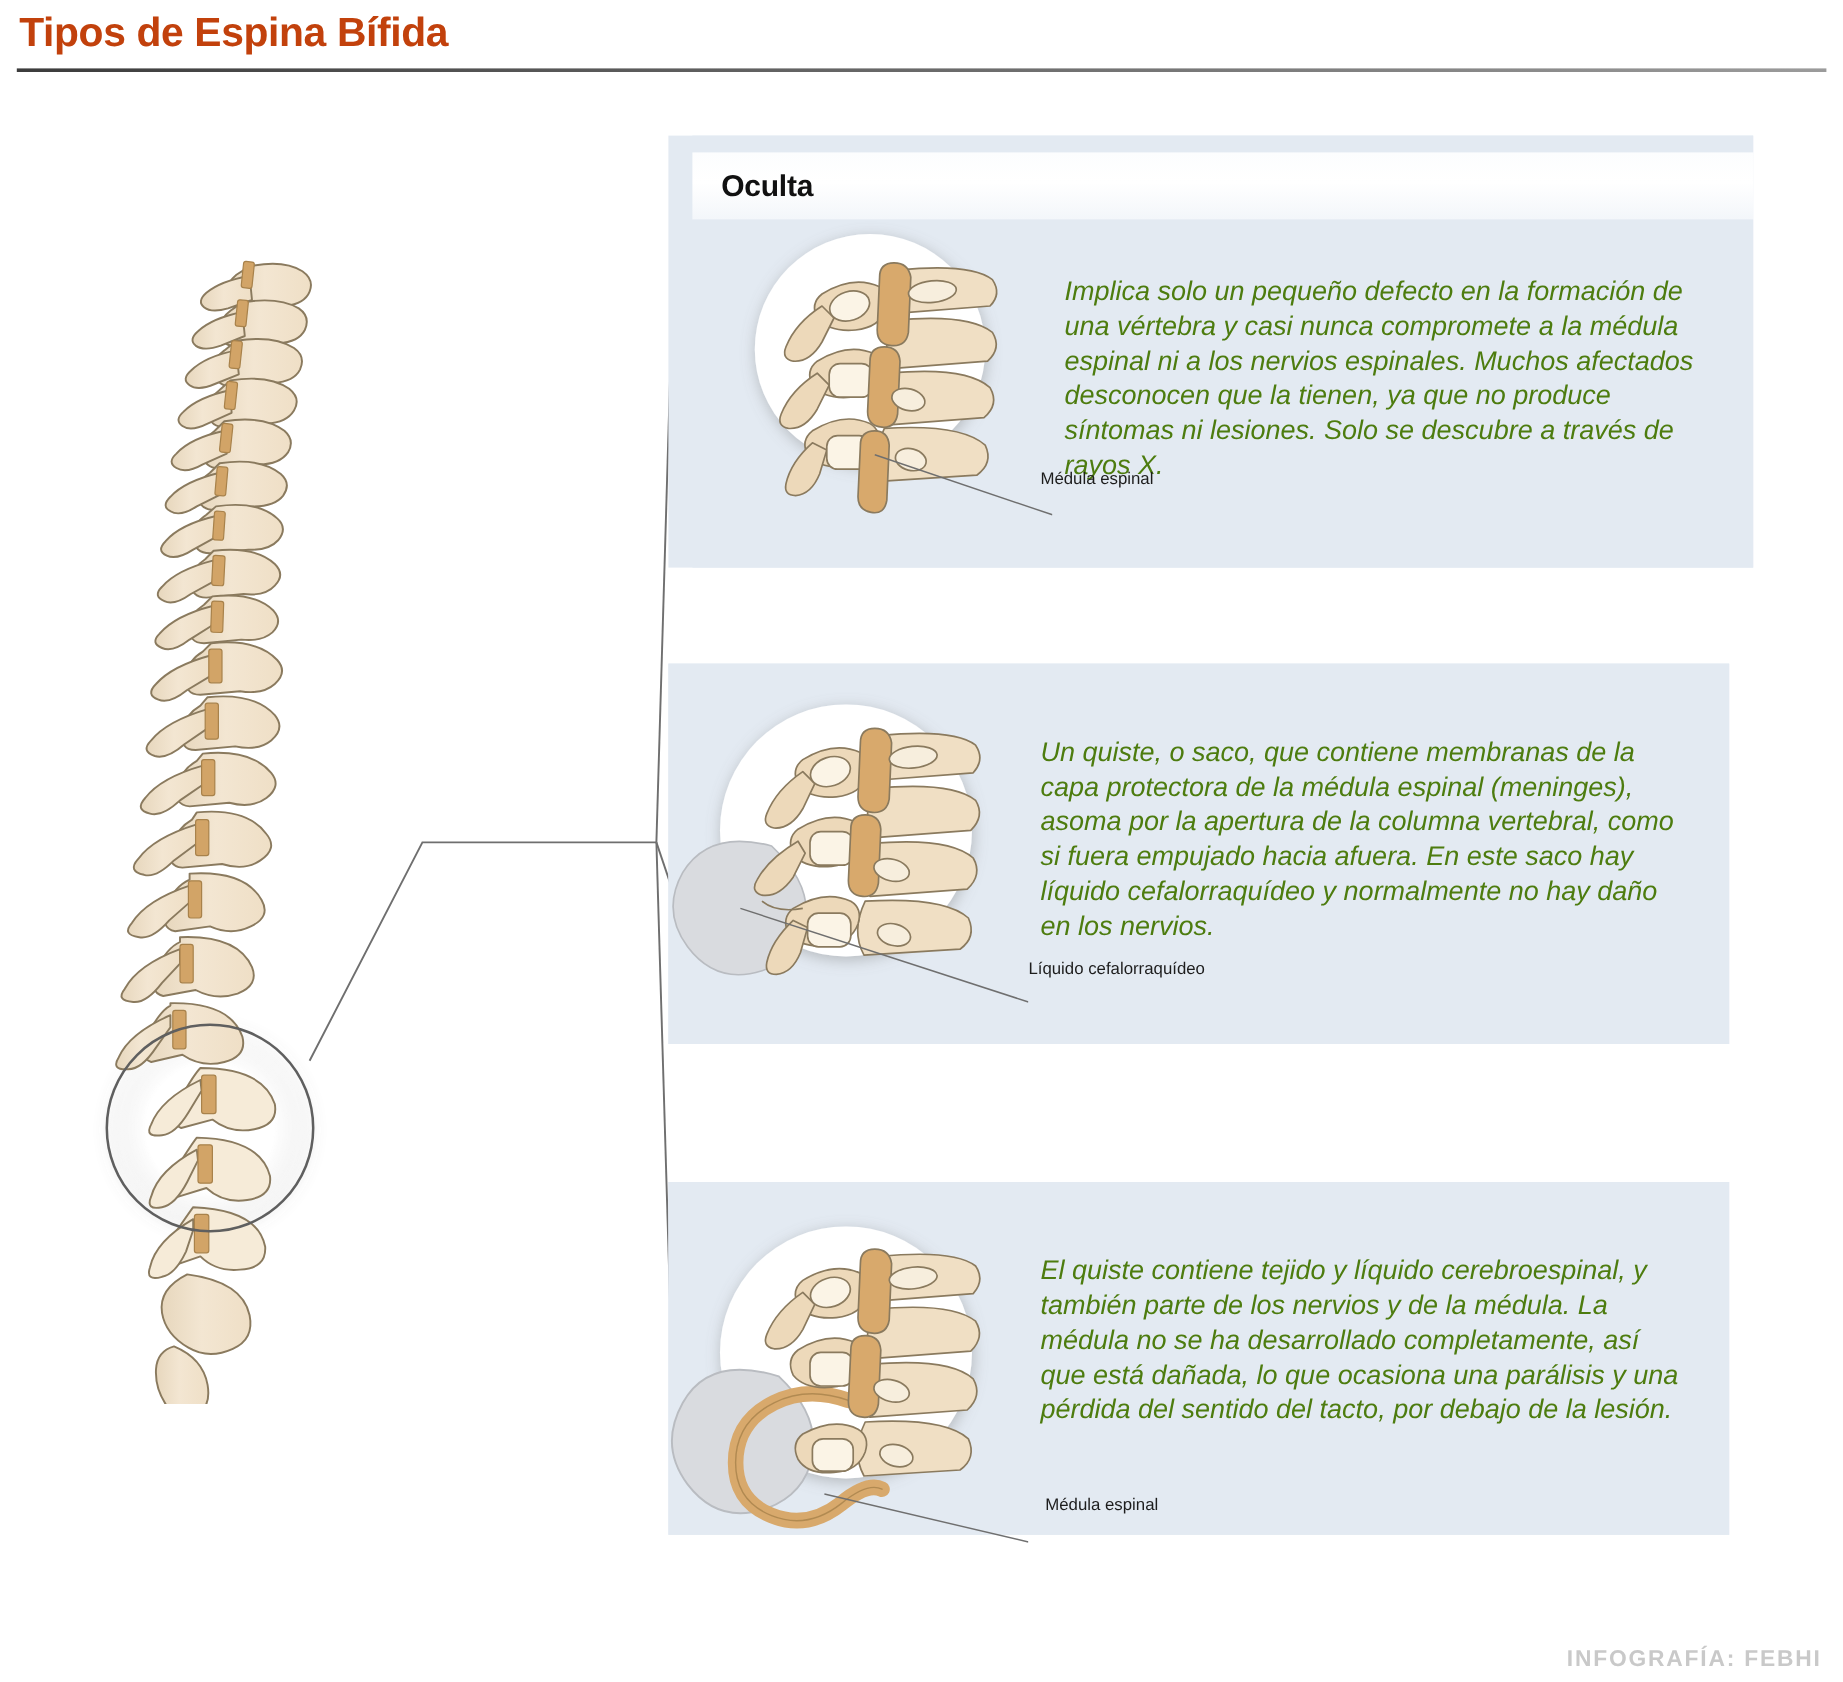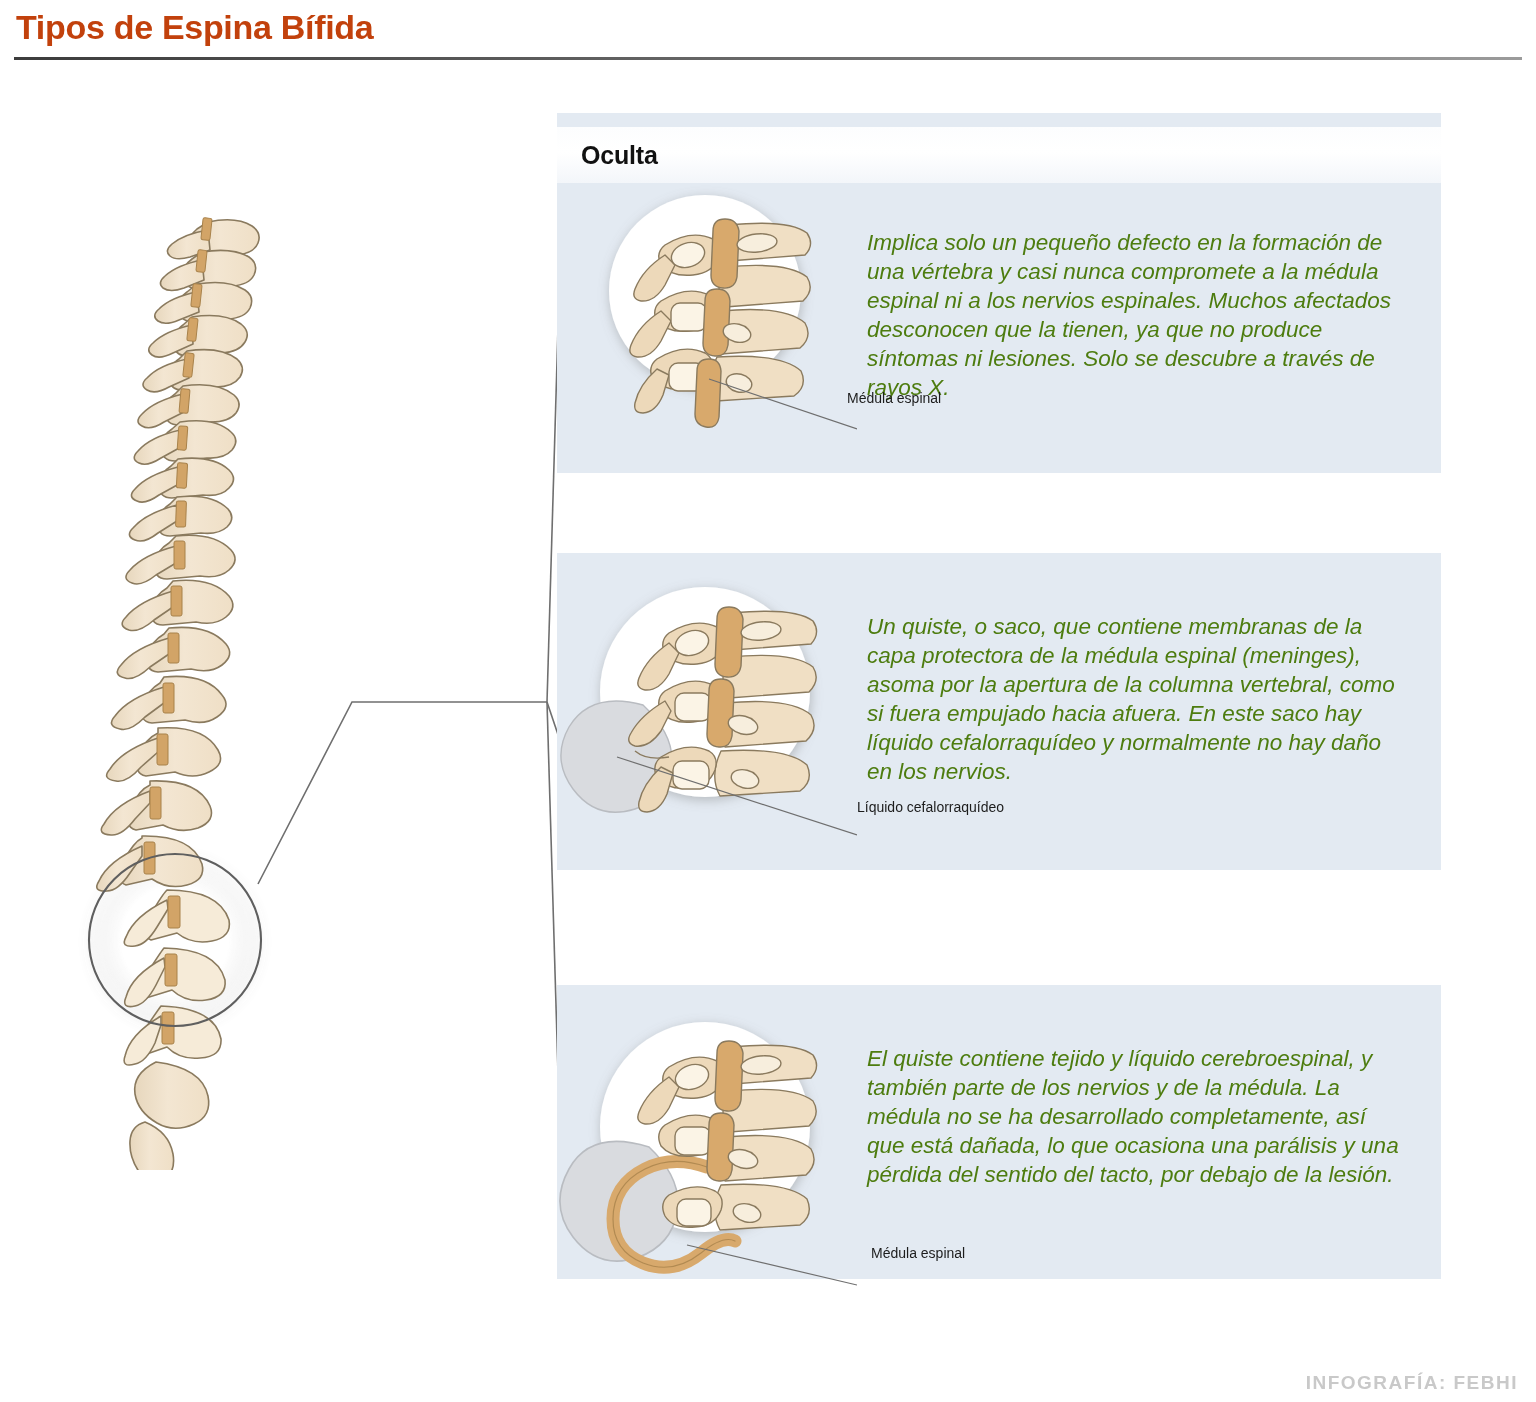--- a/index.html
+++ b/index.html
@@ -64,21 +64,21 @@
   }
   .desc{
     font-size:22.5px;line-height:1.29;color:#4d7c0f;font-style:italic;
   }
   .callout{
     position:absolute;
     font-size:14px;color:#1d1d1d;
     white-space:nowrap;
   }
   
-  #panel-oculta{top:113px;}
+  #panel-oculta{top:113px;padding-left:20px;}
   #panel-oculta .panel-body{height:290px;}
   #panel-meningocele{top:553px;}
   #panel-meningocele .panel-body{height:303px;}
   #panel-mielo{top:985px;}
   #panel-mielo .panel-body{height:280px;}
   .fig-svg{position:absolute;left:0;top:0;}
 </style>
 </head>
 <body>
 

